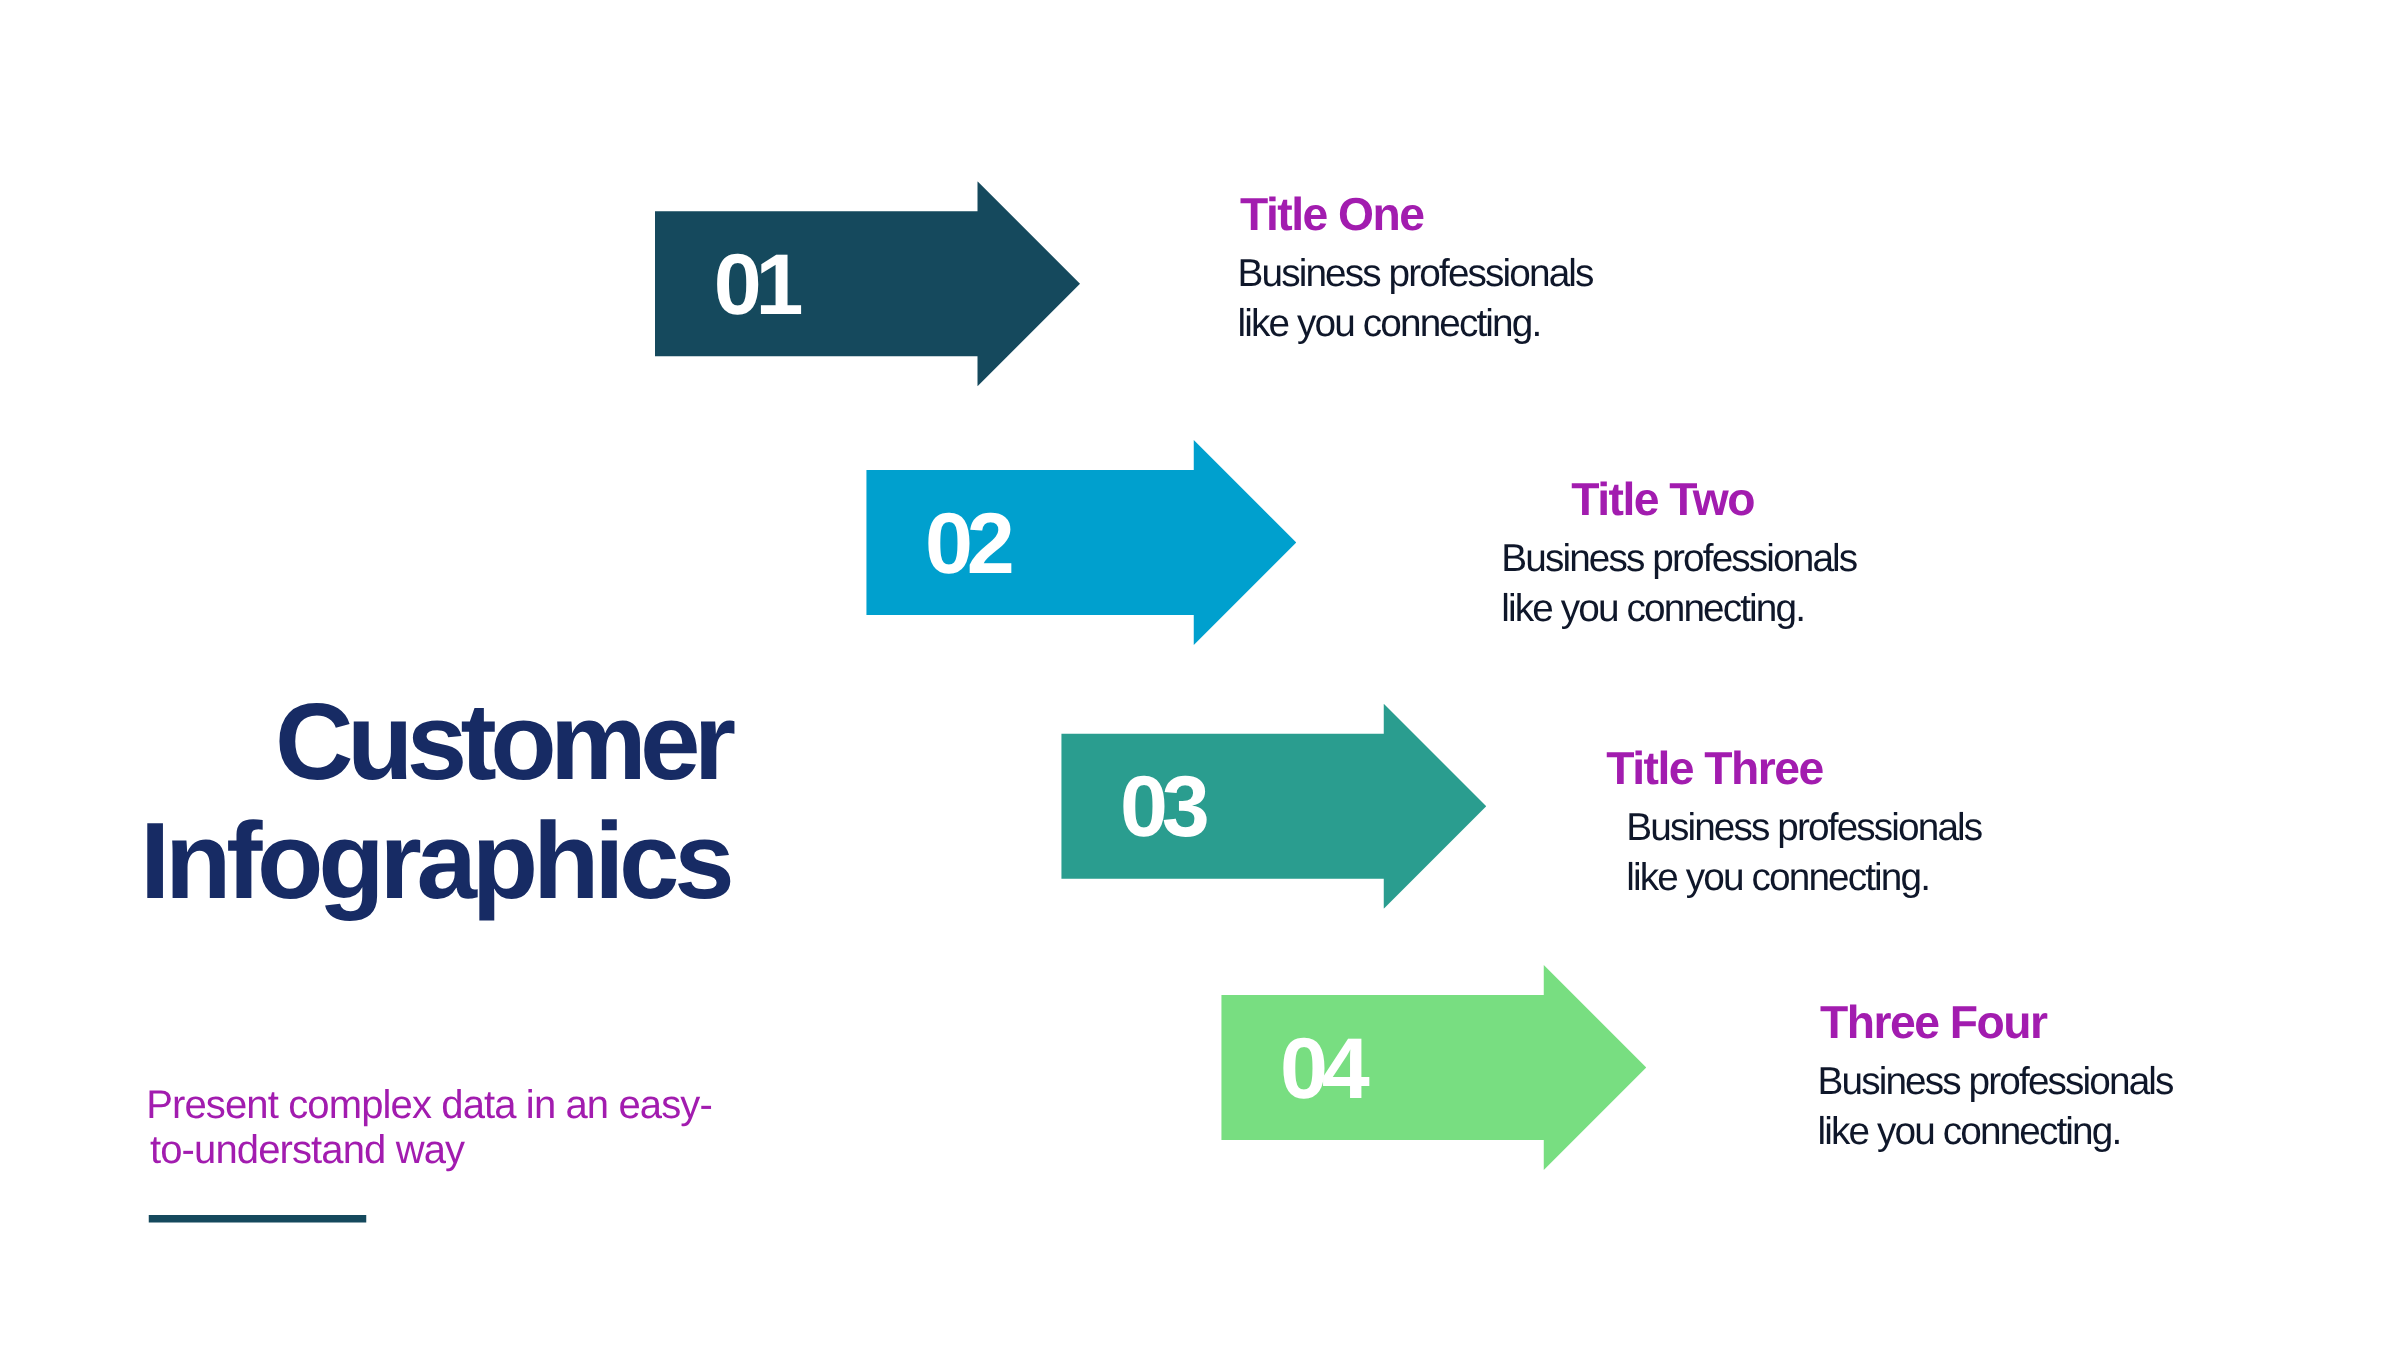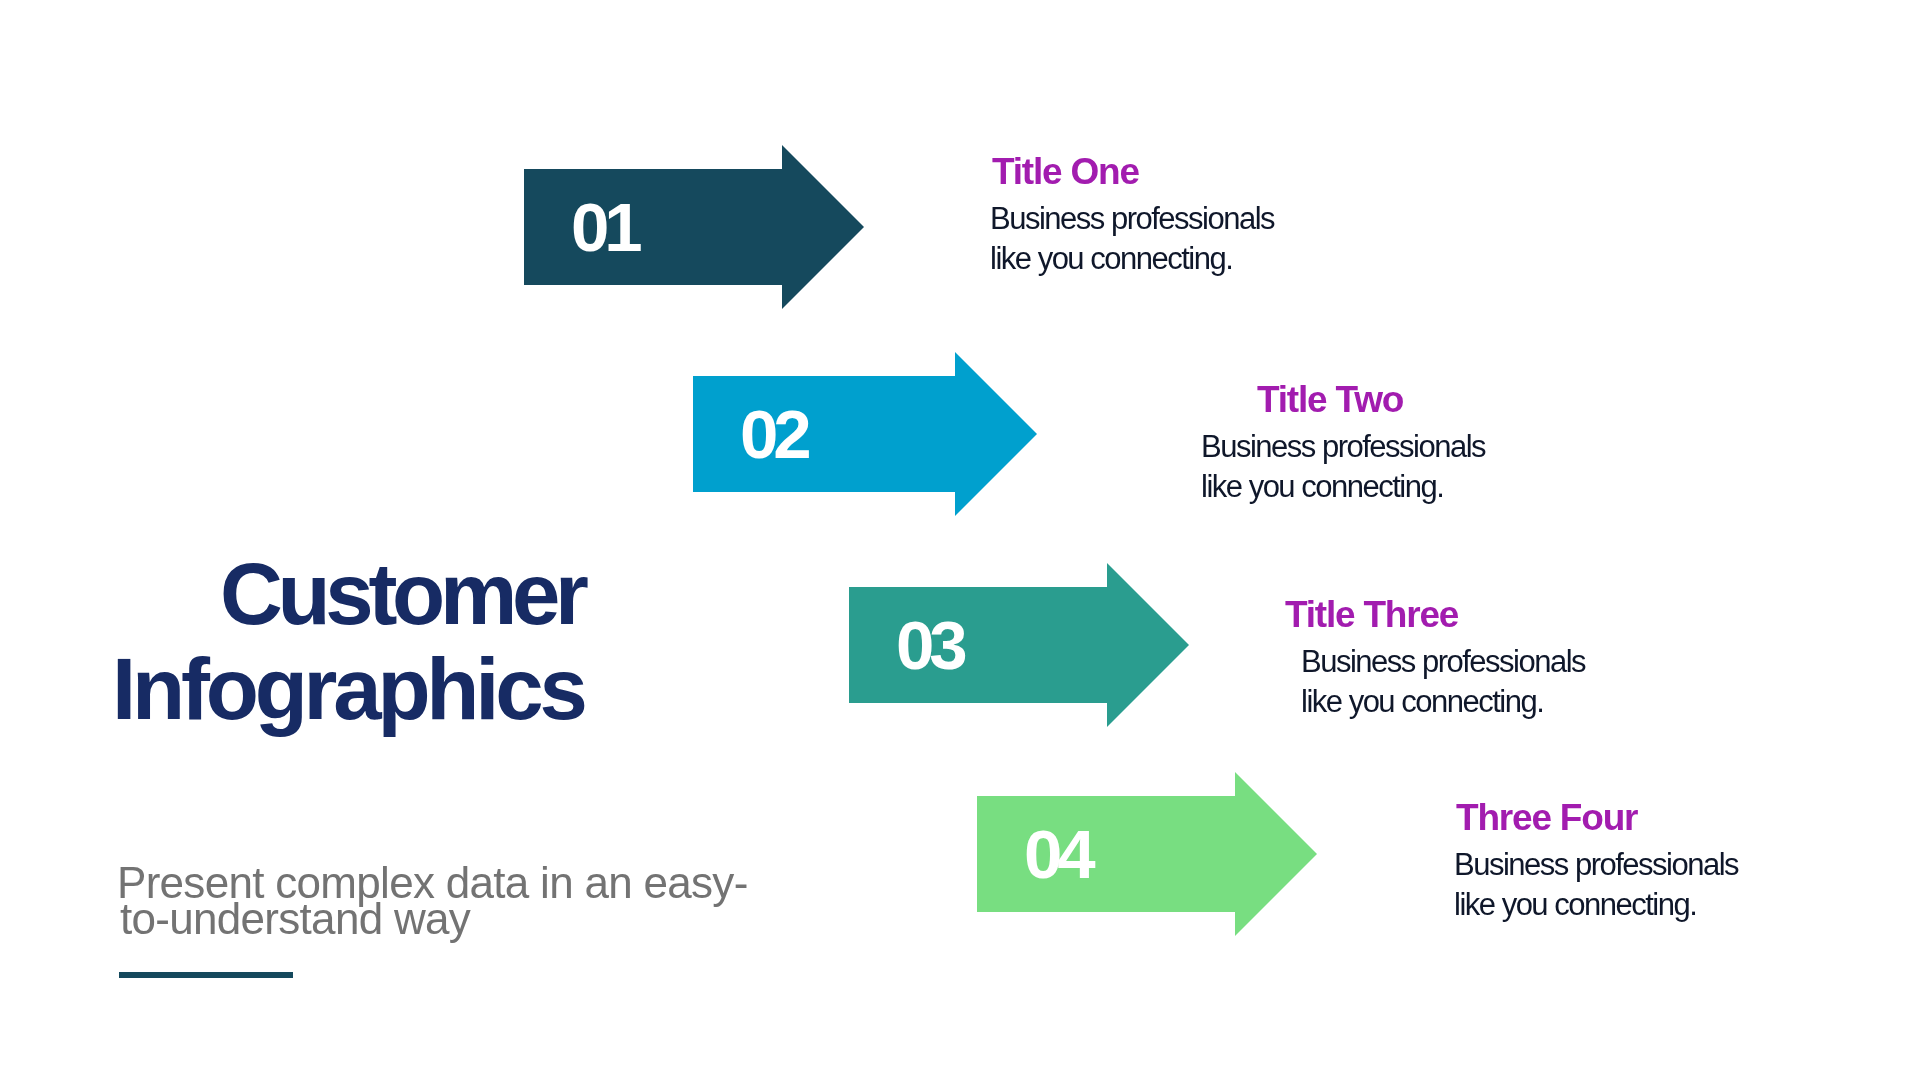--- a/index.html
+++ b/index.html
@@ -15,22 +15,22 @@
     left:118px;top:546px;
     font-size:87px;font-weight:bold;line-height:95px;
     color:#172B64;white-space:pre;text-align:right;
   }
   .main-title .line{display:block;}
   .main-title .line-0{letter-spacing:-5.3px;margin-left:-3px;}
   .main-title .line-1{letter-spacing:-6.6px;margin-left:-1px;}
   .main-title .line-2{letter-spacing:-4.2px;margin-left:-6px;}
   .subtitle{
     left:120px;top:865px;
-    font-size:44px;line-height:36px;letter-spacing:-0.7px;
-    color:#737373;white-space:pre;
+    font-size:32px;line-height:36px;letter-spacing:-0.7px;
+    color:#a21caf;white-space:pre;
   }
   .subtitle .line{display:block;}
   .subtitle .line:first-child{margin-left:-3px;}
   .title-underline{
     left:119px;top:972px;width:174px;height:6px;
     background:#15495D;
   }
   .arrow-svg{display:block;}
   .step-number{
     font-size:69px;font-weight:bold;line-height:79px;letter-spacing:-5px;

